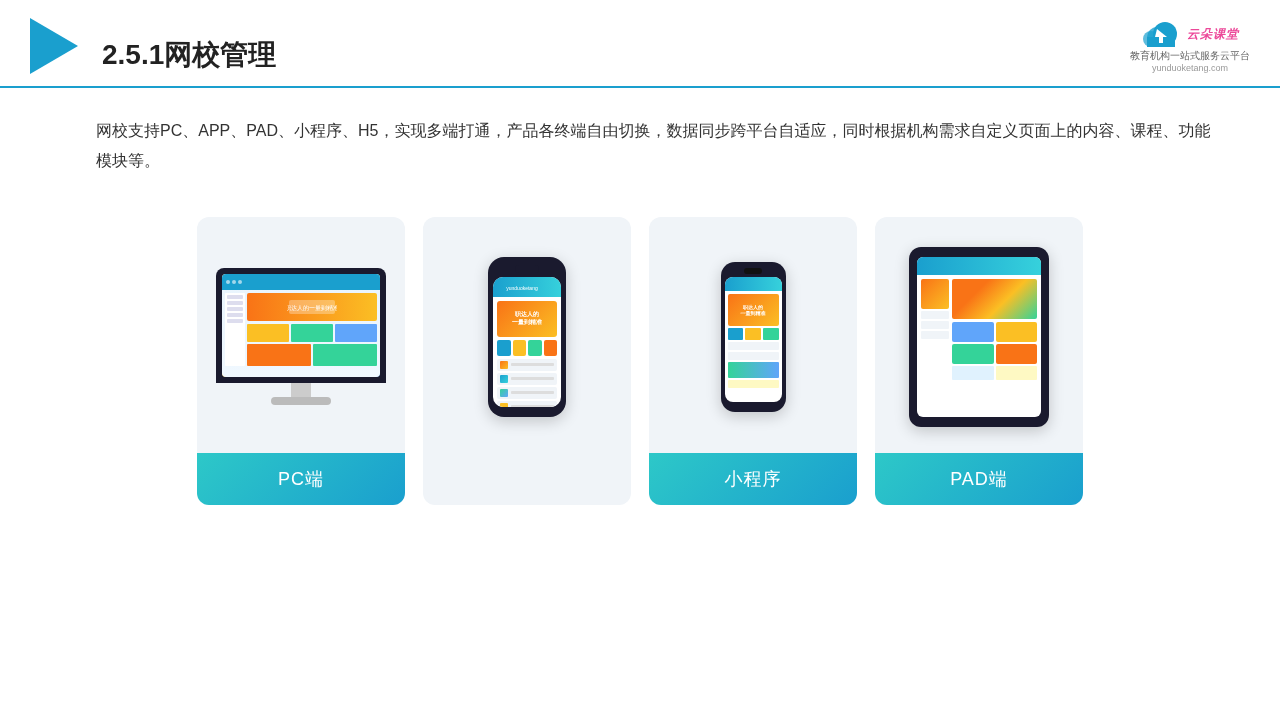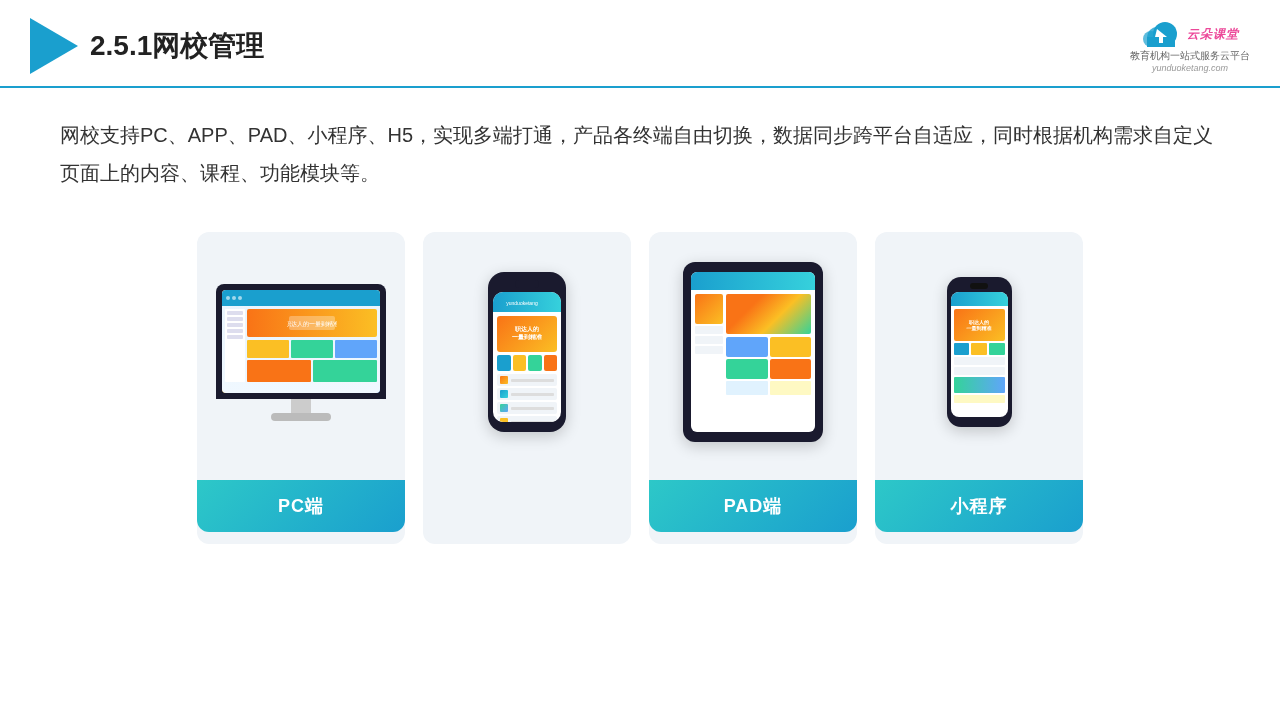--- a/index.html
+++ b/index.html
@@ -15,22 +15,22 @@
     
     .header {
       display: flex;
       align-items: center;
       justify-content: space-between;
       padding: 18px 30px 12px 30px;
       border-bottom: 2px solid #1a9fce;
     }
     .header-left {
       display: flex;
-      align-items: center;
-      gap: 12px;
+      align-items: flex-end;
+      gap: 24px;
     }
     .logo-triangle {
       width: 0;
       height: 0;
       border-top: 28px solid transparent;
       border-bottom: 28px solid transparent;
       border-left: 48px solid #1a9fce;
     }
     .page-title {
       font-size: 28px;
@@ -61,29 +61,29 @@
     }
     .brand-text-sub {
       font-size: 10px;
       color: #666;
       text-align: right;
       line-height: 1.4;
     }
     .brand-url {
       font-size: 9px;
       color: #999;
-      font-style: italic;
     }
 
     
     .description {
       padding: 28px 60px 20px 60px;
-      font-size: 20px;
+      font-size: 16px;
       color: #333;
       line-height: 1.9;
+      margin-left: 36px;
     }
 
     
     .cards-container {
       display: flex;
       gap: 18px;
       padding: 20px 60px;
       justify-content: center;
     }
 
@@ -331,28 +331,28 @@
       gap: 2px;
     }
     .tablet-grid-item {
       height: 20px;
       border-radius: 2px;
     }
 
     
     .card-label {
       width: calc(100% + 28px);
-      margin: 12px -14px;
+      margin: 0 -14px;
       padding: 14px 10px;
       background: linear-gradient(135deg, #2dc8c8, #1a9fce);
       border-radius: 0 0 12px 12px;
       text-align: center;
       color: #fff;
       font-size: 18px;
-      font-weight: 700;
+      font-weight: 400;
       letter-spacing: 1px;
     }
 
     
     .phone-small {
       width: 65px;
       height: 150px;
       background: #1a1a2e;
       border-radius: 14px;
       padding: 6px 4px;
@@ -493,52 +493,20 @@
               </div>
             </div>
           </div>
         </div>
       </div>
     </div>
   </div>
 
   <div class="card">
     <div class="device-image">
-      <div class="tablet-device">
-        <div class="tablet-screen">
-          <div class="tablet-header"></div>
-          <div class="tablet-body">
-            <div class="tablet-left">
-              <div class="tablet-left-block"></div>
-              <div class="tablet-left-item"></div>
-              <div class="tablet-left-item"></div>
-              <div class="tablet-left-item"></div>
-            </div>
-            <div class="tablet-right">
-              <div class="tablet-banner"></div>
-              <div class="tablet-grid">
-                <div class="tablet-grid-item" style="background:#60a5fa"></div>
-                <div class="tablet-grid-item" style="background:#fbbf24"></div>
-                <div class="tablet-grid-item" style="background:#34d399"></div>
-                <div class="tablet-grid-item" style="background:#f97316"></div>
-              </div>
-              <div style="display:flex;gap:2px;margin-top:2px;">
-                <div style="flex:1;height:14px;background:#e0f2fe;border-radius:1px;"></div>
-                <div style="flex:1;height:14px;background:#fef9c3;border-radius:1px;"></div>
-              </div>
-            </div>
-          </div>
-        </div>
-      </div>
-    </div>
-    <div class="card-label">PAD端</div>
-  </div>
-
-  <div class="card">
-    <div class="device-image">
       <div class="phone-small">
         <div class="phone-small-camera"></div>
         <div class="phone-small-screen">
           <div style="height:14px;background:linear-gradient(90deg,#1a9fce,#36d1dc);"></div>
           <div style="padding:3px;">
             <div style="height:32px;background:linear-gradient(135deg,#f97316,#fbbf24);border-radius:2px;margin-bottom:2px;display:flex;align-items:center;justify-content:center;">
               <span style="font-size:5px;color:white;font-weight:bold;text-align:center;">职达人的<br>一量到精准</span>
             </div>
             <div style="display:flex;gap:2px;margin-bottom:2px;">
               <div style="flex:1;height:12px;background:#1a9fce;border-radius:1px;"></div>
@@ -549,14 +517,46 @@
             <div style="height:8px;background:#f0f4f8;border-radius:1px;margin-bottom:2px;"></div>
             <div style="height:16px;background:linear-gradient(90deg,#34d399,#60a5fa);border-radius:1px;margin-bottom:2px;"></div>
             <div style="height:8px;background:#fef9c3;border-radius:1px;"></div>
           </div>
         </div>
       </div>
     </div>
     <div class="card-label">小程序</div>
   </div>
 
+  <div class="card">
+    <div class="device-image">
+      <div class="tablet-device">
+        <div class="tablet-screen">
+          <div class="tablet-header"></div>
+          <div class="tablet-body">
+            <div class="tablet-left">
+              <div class="tablet-left-block"></div>
+              <div class="tablet-left-item"></div>
+              <div class="tablet-left-item"></div>
+              <div class="tablet-left-item"></div>
+            </div>
+            <div class="tablet-right">
+              <div class="tablet-banner"></div>
+              <div class="tablet-grid">
+                <div class="tablet-grid-item" style="background:#60a5fa"></div>
+                <div class="tablet-grid-item" style="background:#fbbf24"></div>
+                <div class="tablet-grid-item" style="background:#34d399"></div>
+                <div class="tablet-grid-item" style="background:#f97316"></div>
+              </div>
+              <div style="display:flex;gap:2px;margin-top:2px;">
+                <div style="flex:1;height:14px;background:#e0f2fe;border-radius:1px;"></div>
+                <div style="flex:1;height:14px;background:#fef9c3;border-radius:1px;"></div>
+              </div>
+            </div>
+          </div>
+        </div>
+      </div>
+    </div>
+    <div class="card-label">PAD端</div>
+  </div>
+
 
 </div>
 
 </body></html>

